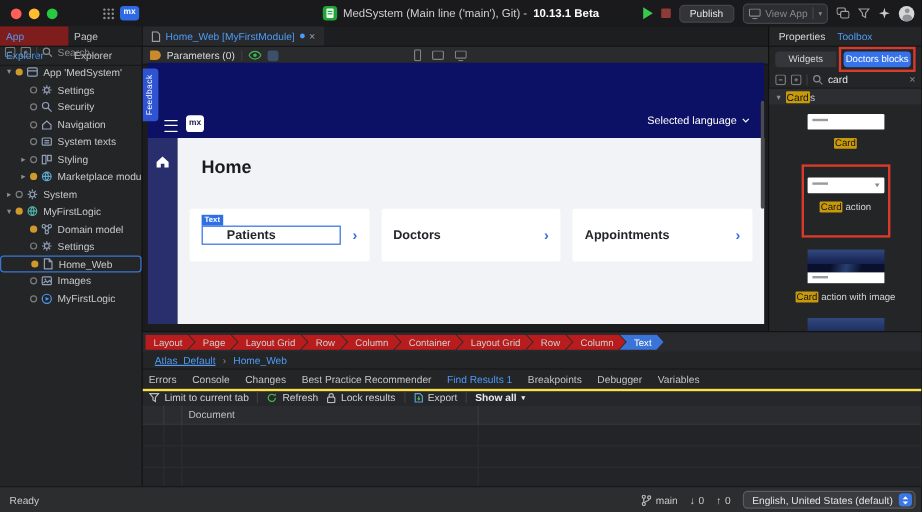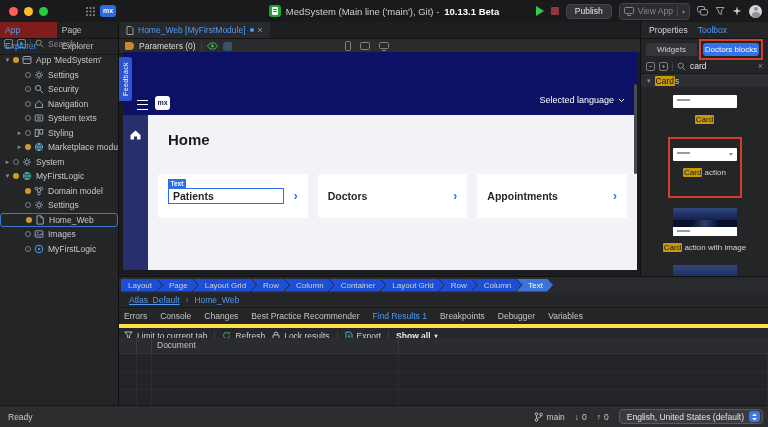--- a/index.html
+++ b/index.html
@@ -71,21 +71,21 @@
   .sel-lang{position:absolute;right:12px;bottom:10px;color:#fff;font-size:9px;display:flex;gap:4px;align-items:center;}
   .cv-body{flex:1;display:flex;}
   .pg-side{width:25px;background:#292e6c;position:relative;flex:none;}
   .pg-content{flex:1;background:#f2f3f6;position:relative;}
   .home-h{margin:16px 0 0 20px;font-size:15px;font-weight:bold;color:#1c1c1e;}
   .cards{display:flex;gap:10px;margin:26px 10px 0 10px;}
   .card{flex:1;height:44px;background:#fff;border-radius:2px;display:flex;align-items:center;
         padding:0 10px;box-sizing:border-box;justify-content:space-between;}
   .card .clabel{font-size:10.5px;font-weight:bold;color:#24262b;}
   .card .chev{color:#2f6fe3;font-size:12px;font-weight:bold;}
-  .sel-wrap{position:relative;border:1.5px solid #2e6fe5;padding:1px 4px;flex:1;margin-right:10px;}
+  .sel-wrap{position:relative;border:1.5px solid #2e6fe5;padding:1px 20px;flex:1;margin-right:10px;}
   .sel-tag{position:absolute;left:-1.5px;top:-10px;background:#2e6fe5;color:#fff;font-size:6.5px;font-weight:bold;padding:1px 3px;}
   .fb-tab{position:absolute;left:0;top:35px;width:13px;height:44px;background:#2f54d1;border-radius:0 3px 3px 0;
           display:flex;align-items:center;justify-content:center;}
   .fb-tab span{writing-mode:vertical-rl;transform:rotate(180deg);color:#fff;font-size:7px;letter-spacing:.4px;}
   .cv-scroll{position:absolute;right:0;top:32px;width:3px;height:90px;background:#4a4b4e;border-radius:2px;}
   
   #toolbox{position:absolute;left:640px;top:22px;width:128px;bottom:21px;background:#242527;border-left:1px solid #101011;box-sizing:border-box;}
   .tbx-tabs{display:flex;gap:10px;height:16px;align-items:center;padding:0 8px;border-bottom:1px solid #141415;font-size:8.5px;}
   .tbx-tab{color:#d8d9da;} .tbx-tab.active{color:#4e9bf5;}
   .seg-row{display:flex;align-items:center;height:20px;padding:0 5px;gap:0;}
@@ -115,32 +115,32 @@
   .vt{width:17px;height:12px;border-radius:2px;display:flex;align-items:center;justify-content:center;}
   .vt.grid{background:#3b78e7;}
   .grid-glyph{width:7px;height:7px;background:
      linear-gradient(#fff,#fff) 0 0/3px 3px no-repeat, linear-gradient(#fff,#fff) 4px 0/3px 3px no-repeat,
      linear-gradient(#fff,#fff) 0 4px/3px 3px no-repeat, linear-gradient(#fff,#fff) 4px 4px/3px 3px no-repeat;}
   .list-glyph{width:8px;height:6px;border-top:1.4px solid #9d9ea1;border-bottom:1.4px solid #9d9ea1;position:relative;}
   .list-glyph::before{content:"";position:absolute;left:0;top:1.8px;width:8px;height:1.4px;background:#9d9ea1;}
   
   #dock{position:absolute;left:119px;top:276px;right:0;bottom:21px;background:#242527;border-top:1px solid #101011;}
   .bc-row{height:16px;background:#292a2d;display:flex;align-items:center;padding-left:2px;}
-  .bc-chip{height:13px;line-height:13px;background:#1d4ed8;color:#cfd0d2;font-size:8px;padding:0 10px 0 12px;
+  .bc-chip{height:13px;line-height:13px;background:#b91c1c;color:#cfd0d2;font-size:8px;padding:0 10px 0 12px;
            clip-path:polygon(0 0,calc(100% - 6px) 0,100% 50%,calc(100% - 6px) 100%,0 100%,6px 50%);margin-left:-5px;}
   .bc-chip:first-child{clip-path:polygon(0 0,calc(100% - 6px) 0,100% 50%,calc(100% - 6px) 100%,0 100%);margin-left:0;padding-left:7px;}
   .bc-chip.active{background:#3b74d8;color:#fff;}
   .path-row{height:14px;display:flex;align-items:center;gap:6px;padding-left:10px;font-size:8.5px;border-bottom:1px solid #1a1a1c;}
   .path-link{color:#4e9bf5;text-decoration:underline;}
   .path-cur{color:#4e9bf5;}
   .path-sep{color:#8b8c8f;}
   .dtabs{height:16px;display:flex;align-items:center;gap:13px;padding-left:5px;font-size:8.5px;}
   .dtab{color:#c3c4c6;} .dtab.active{color:#4e9bf5;}
-  .dtoolbar{height:15px;display:flex;align-items:center;gap:7px;padding-left:5px;font-size:8.5px;color:#cfd0d2;
-            border-top:4px solid #fde047;border-bottom:1px solid #303134;background:#26272a;}
+  .dtoolbar{height:15px;display:flex;align-items:flex-start;gap:7px;padding-left:5px;font-size:8.5px;color:#cfd0d2;
+            border-top:2px solid #fde047;border-bottom:1px solid #303134;background:#26272a;}
   .dtoolbar .grp{display:flex;align-items:center;gap:4px;}
   .dtoolbar .sep{width:1px;height:10px;background:#3c3d40;}
   .showall{font-weight:bold;color:#e8e9ea;}
   .dtable{position:absolute;left:0;right:0;top:61px;bottom:0;background:#232427;}
   .dt-head{display:grid;grid-template-columns:18px 15px 247px auto;height:15px;background:#2b2c2f;border-bottom:1px solid #353639;}
   .dt-head .cell{border-right:1px solid #3a3b3e;line-height:15px;padding-left:5px;color:#bfc0c2;font-size:8.5px;}
   .dt-row{display:grid;grid-template-columns:18px 15px 247px auto;height:17px;border-bottom:1px solid #2c2d30;}
   .dt-row .cell{border-right:1px solid #2c2d30;}
   
   #statusbar{position:absolute;left:0;right:0;bottom:0;height:21px;background:#2c2d2f;border-top:1px solid #171718;

